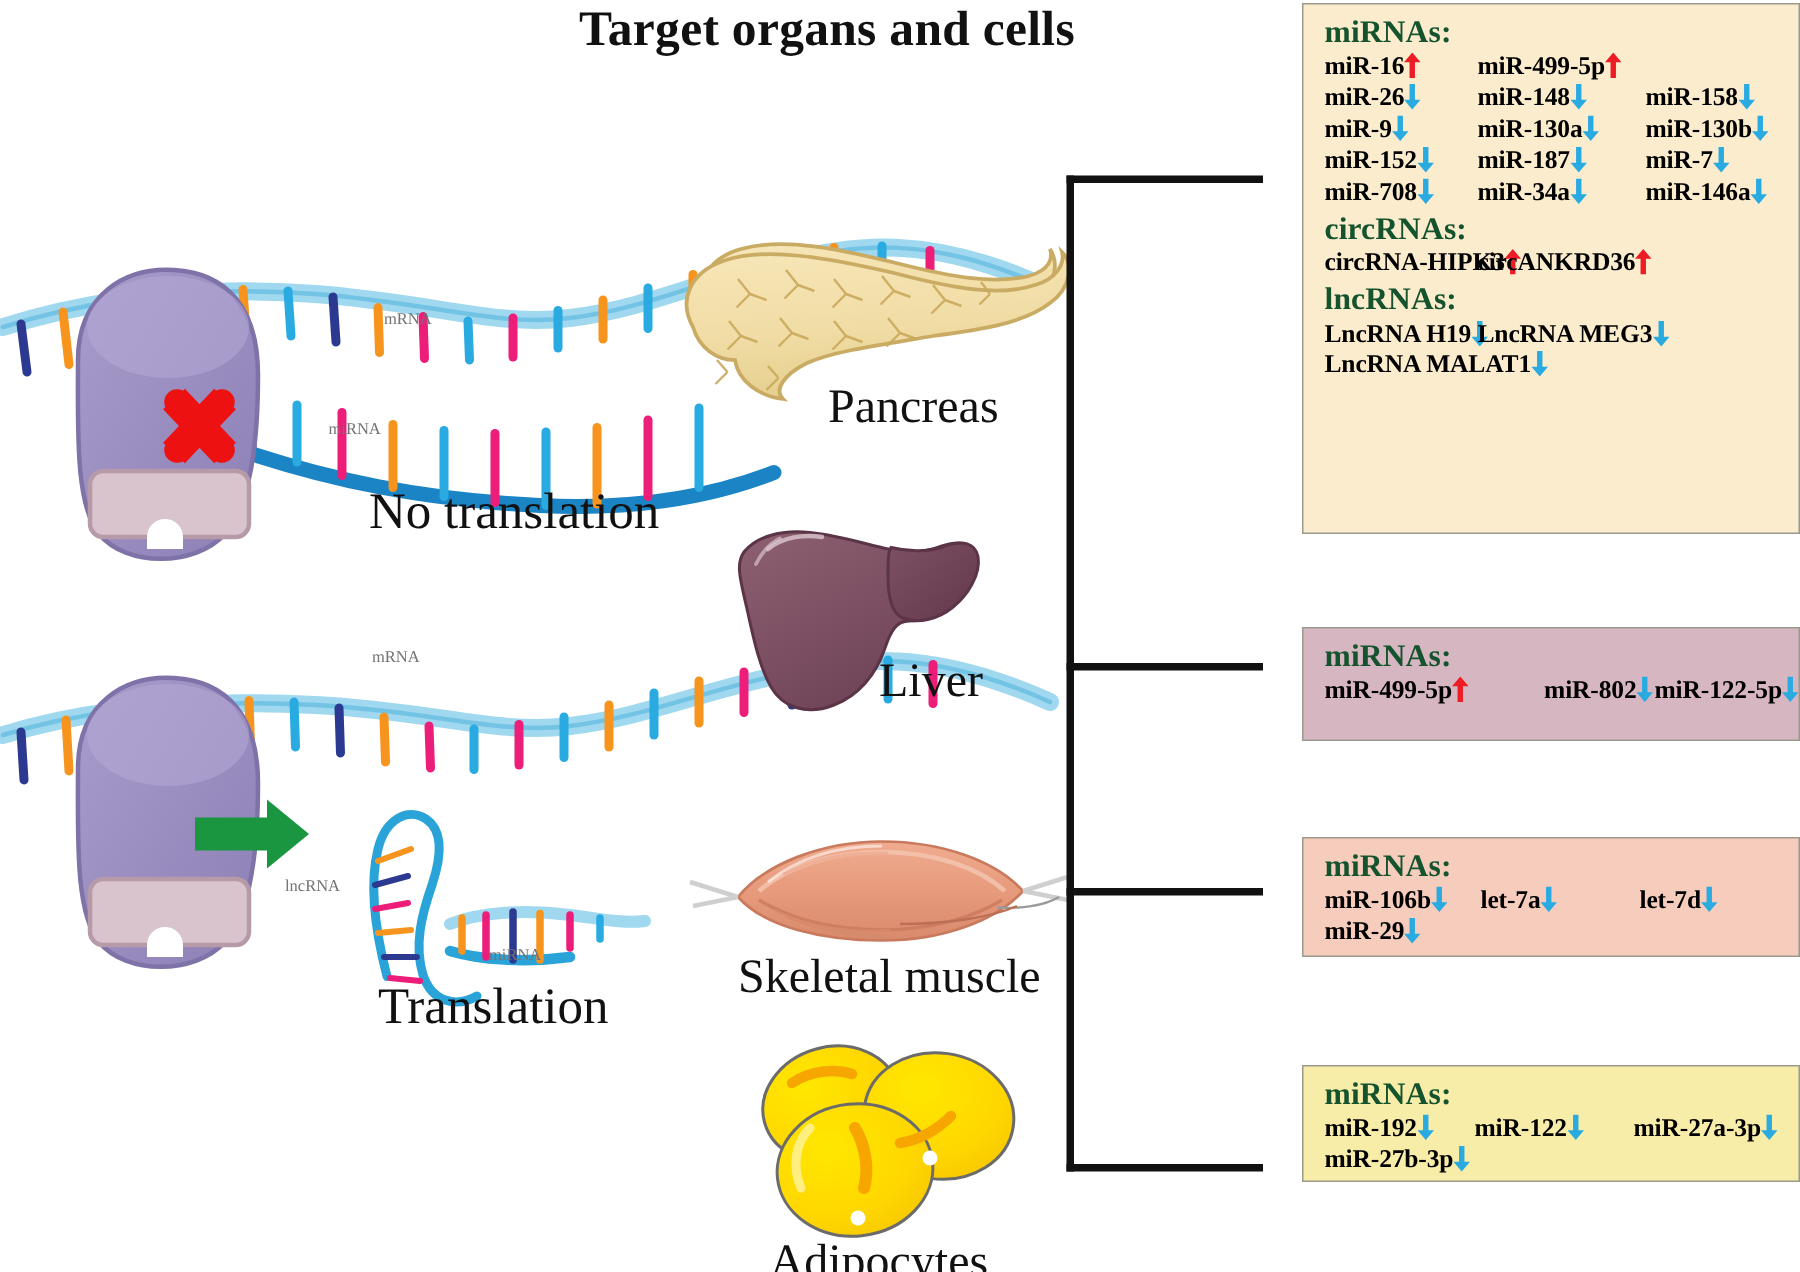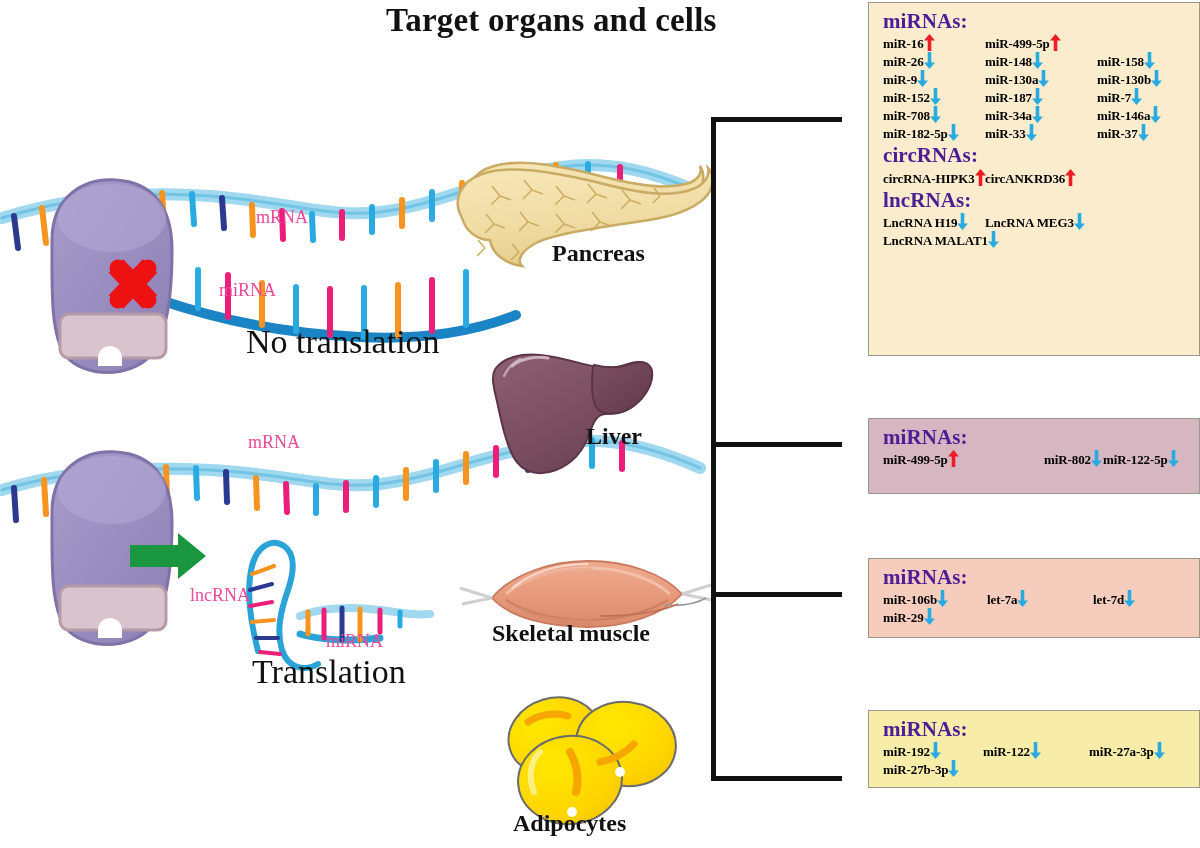--- a/index.html
+++ b/index.html
@@ -29,35 +29,36 @@
     width: 420px;
     font-size: 33px;
     font-weight: bold;
     color: #111111;
     letter-spacing: 0.2px;
   }
 
   
   .organ-label {
     position: absolute;
-    font-size: 24px;
-    font-weight: bold;
+    font-size: 32px;
+    font-weight: normal;
     color: #111111;
     white-space: nowrap;
+    margin-top: 12px;
   }
   #label-pancreas { left: 552px; top: 240px; }
   #label-liver    { left: 586px; top: 423px; }
   #label-muscle   { left: 492px; top: 620px; }
   #label-adipo    { left: 513px; top: 810px; }
 
   
   .dia-label {
     position: absolute;
-    font-size: 18px;
-    color: #ec4899;
+    font-size: 11px;
+    color: #737373;
     white-space: nowrap;
   }
   .dia-big-label {
     position: absolute;
     font-size: 34px;
     font-weight: 500;
     color: #111111;
     white-space: nowrap;
   }
   #lbl-mrna-top   { left: 256px; top: 207px; }
@@ -103,30 +104,30 @@
     overflow: hidden;
   }
   #box-pancreas { top: 2px;   height: 354px; background: #faeccd; }
   #box-liver    { top: 418px; height: 76px;  background: #d6b6c1; }
   #box-muscle   { top: 558px; height: 80px;  background: #f6cdbd; }
   #box-adipo    { top: 710px; height: 78px;  background: #f7eca8; }
 
   .grp-head {
     font-size: 21px;
     font-weight: bold;
-    color: #4c1d95;
+    color: #14532d;
     line-height: 1.16;
     margin: 1px 0 1px 0;
     letter-spacing: 0.1px;
   }
   .rna-row {
     display: block;
     white-space: nowrap;
     line-height: 1.23;
-    font-size: 13px;
+    font-size: 17px;
     font-weight: bold;
   }
   .rna-item {
     display: inline-block;
     vertical-align: top;
   }
   .rna-name {
     display: inline;
     font-weight: bold;
     letter-spacing: -0.1px;
@@ -429,27 +430,20 @@
             </svg></span></span><span class="rna-item"><span class="rna-name">miR-7</span><span class="arrow"><svg width="11" height="17" viewBox="0 0 11 17">
               <path d="M5.5 17 L0 10.5 L3.7 10.5 L3.7 0 L7.3 0 L7.3 10.5 L11 10.5 Z" fill="#29abe2"></path>
             </svg></span></span></div>
       <div class="rna-row"><span class="rna-item" style="width: 102px;"><span class="rna-name">miR-708</span><span class="arrow"><svg width="11" height="17" viewBox="0 0 11 17">
               <path d="M5.5 17 L0 10.5 L3.7 10.5 L3.7 0 L7.3 0 L7.3 10.5 L11 10.5 Z" fill="#29abe2"></path>
             </svg></span></span><span class="rna-item" style="width: 112px;"><span class="rna-name">miR-34a</span><span class="arrow"><svg width="11" height="17" viewBox="0 0 11 17">
               <path d="M5.5 17 L0 10.5 L3.7 10.5 L3.7 0 L7.3 0 L7.3 10.5 L11 10.5 Z" fill="#29abe2"></path>
             </svg></span></span><span class="rna-item"><span class="rna-name">miR-146a</span><span class="arrow"><svg width="11" height="17" viewBox="0 0 11 17">
               <path d="M5.5 17 L0 10.5 L3.7 10.5 L3.7 0 L7.3 0 L7.3 10.5 L11 10.5 Z" fill="#29abe2"></path>
             </svg></span></span></div>
-      <div class="rna-row"><span class="rna-item" style="width: 102px;"><span class="rna-name">miR-182-5p</span><span class="arrow"><svg width="11" height="17" viewBox="0 0 11 17">
-              <path d="M5.5 17 L0 10.5 L3.7 10.5 L3.7 0 L7.3 0 L7.3 10.5 L11 10.5 Z" fill="#29abe2"></path>
-            </svg></span></span><span class="rna-item" style="width: 112px;"><span class="rna-name">miR-33</span><span class="arrow"><svg width="11" height="17" viewBox="0 0 11 17">
-              <path d="M5.5 17 L0 10.5 L3.7 10.5 L3.7 0 L7.3 0 L7.3 10.5 L11 10.5 Z" fill="#29abe2"></path>
-            </svg></span></span><span class="rna-item"><span class="rna-name">miR-37</span><span class="arrow"><svg width="11" height="17" viewBox="0 0 11 17">
-              <path d="M5.5 17 L0 10.5 L3.7 10.5 L3.7 0 L7.3 0 L7.3 10.5 L11 10.5 Z" fill="#29abe2"></path>
-            </svg></span></span></div>
       <div class="grp-head">circRNAs:</div>
       <div class="rna-row"><span class="rna-item" style="width: 102px;"><span class="rna-name">circRNA-HIPK3</span><span class="arrow"><svg width="11" height="17" viewBox="0 0 11 17">
               <path d="M5.5 0 L11 6.5 L7.3 6.5 L7.3 17 L3.7 17 L3.7 6.5 L0 6.5 Z" fill="#ee1c24"></path>
             </svg></span></span><span class="rna-item"><span class="rna-name">circANKRD36</span><span class="arrow"><svg width="11" height="17" viewBox="0 0 11 17">
               <path d="M5.5 0 L11 6.5 L7.3 6.5 L7.3 17 L3.7 17 L3.7 6.5 L0 6.5 Z" fill="#ee1c24"></path>
             </svg></span></span></div>
       <div class="grp-head">lncRNAs:</div>
       <div class="rna-row"><span class="rna-item" style="width: 102px;"><span class="rna-name">LncRNA H19</span><span class="arrow"><svg width="11" height="17" viewBox="0 0 11 17">
               <path d="M5.5 17 L0 10.5 L3.7 10.5 L3.7 0 L7.3 0 L7.3 10.5 L11 10.5 Z" fill="#29abe2"></path>
             </svg></span></span><span class="rna-item"><span class="rna-name">LncRNA MEG3</span><span class="arrow"><svg width="11" height="17" viewBox="0 0 11 17">

